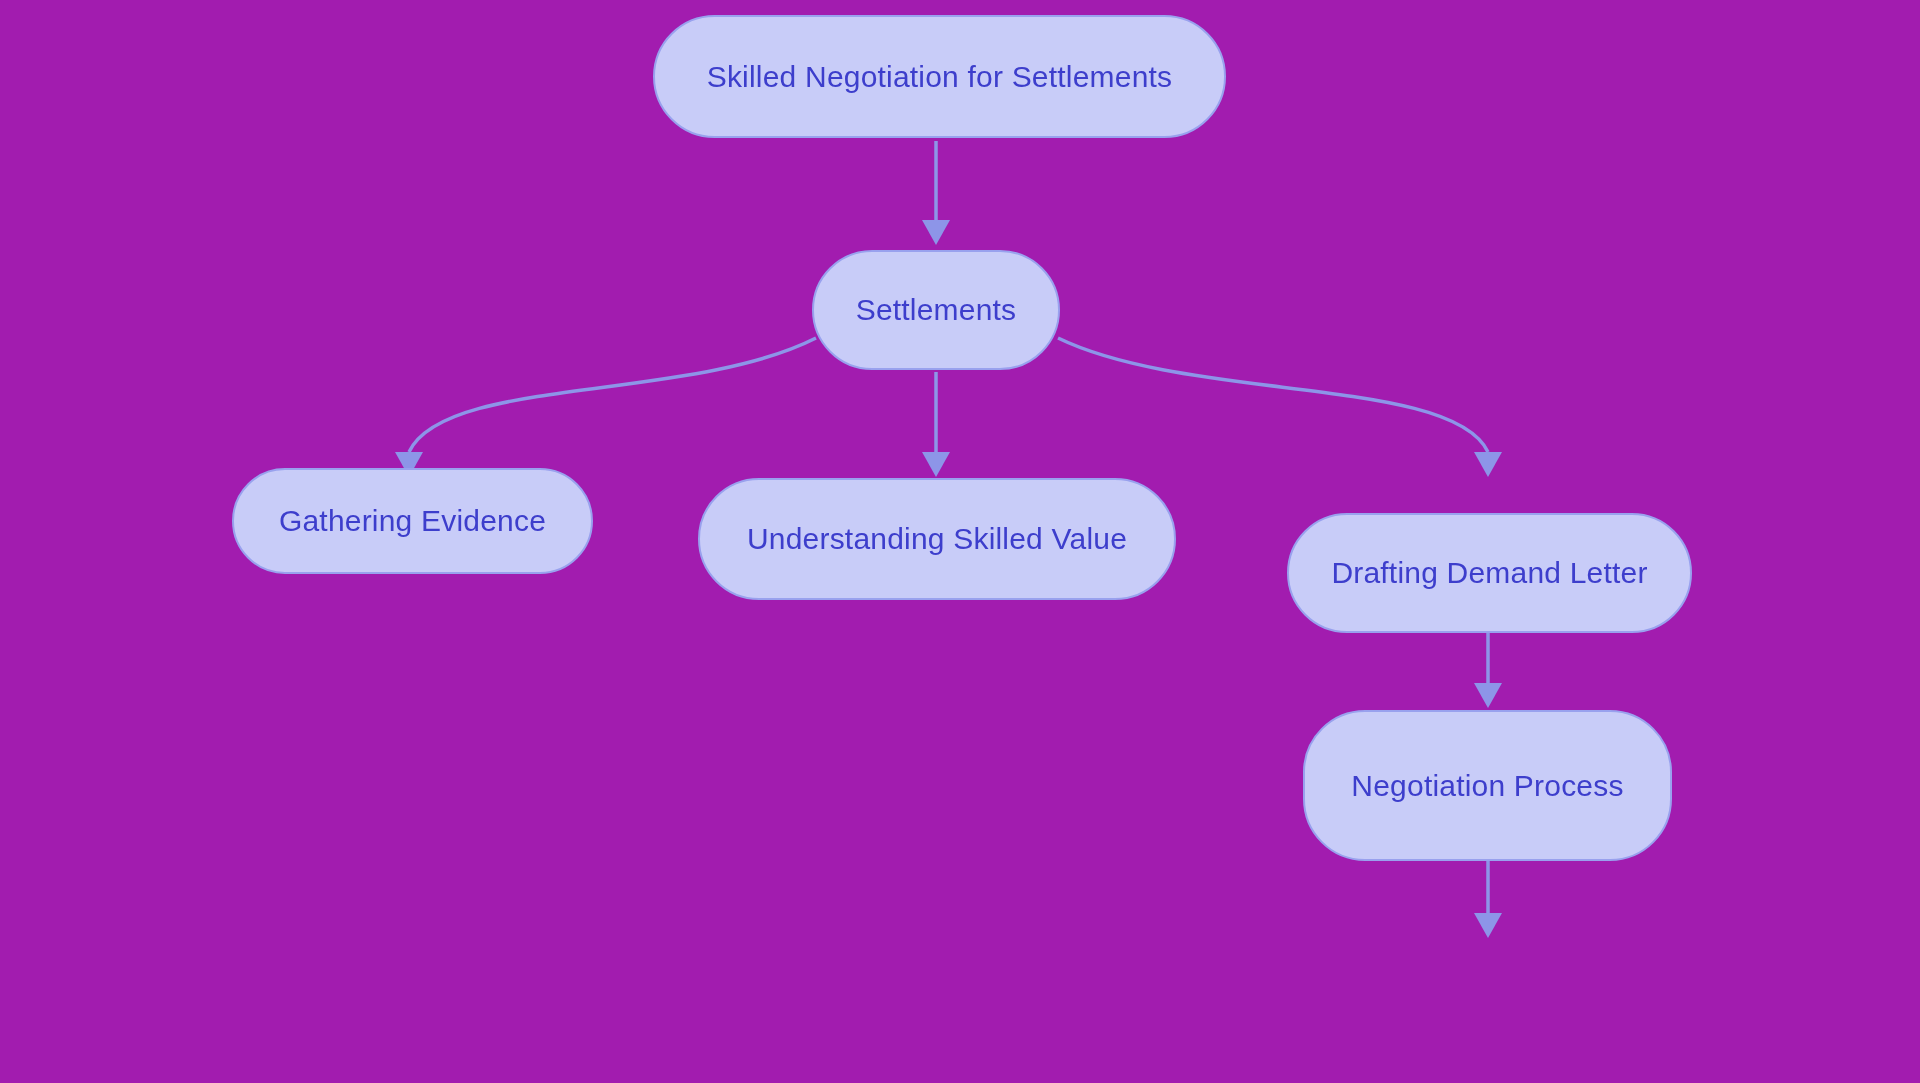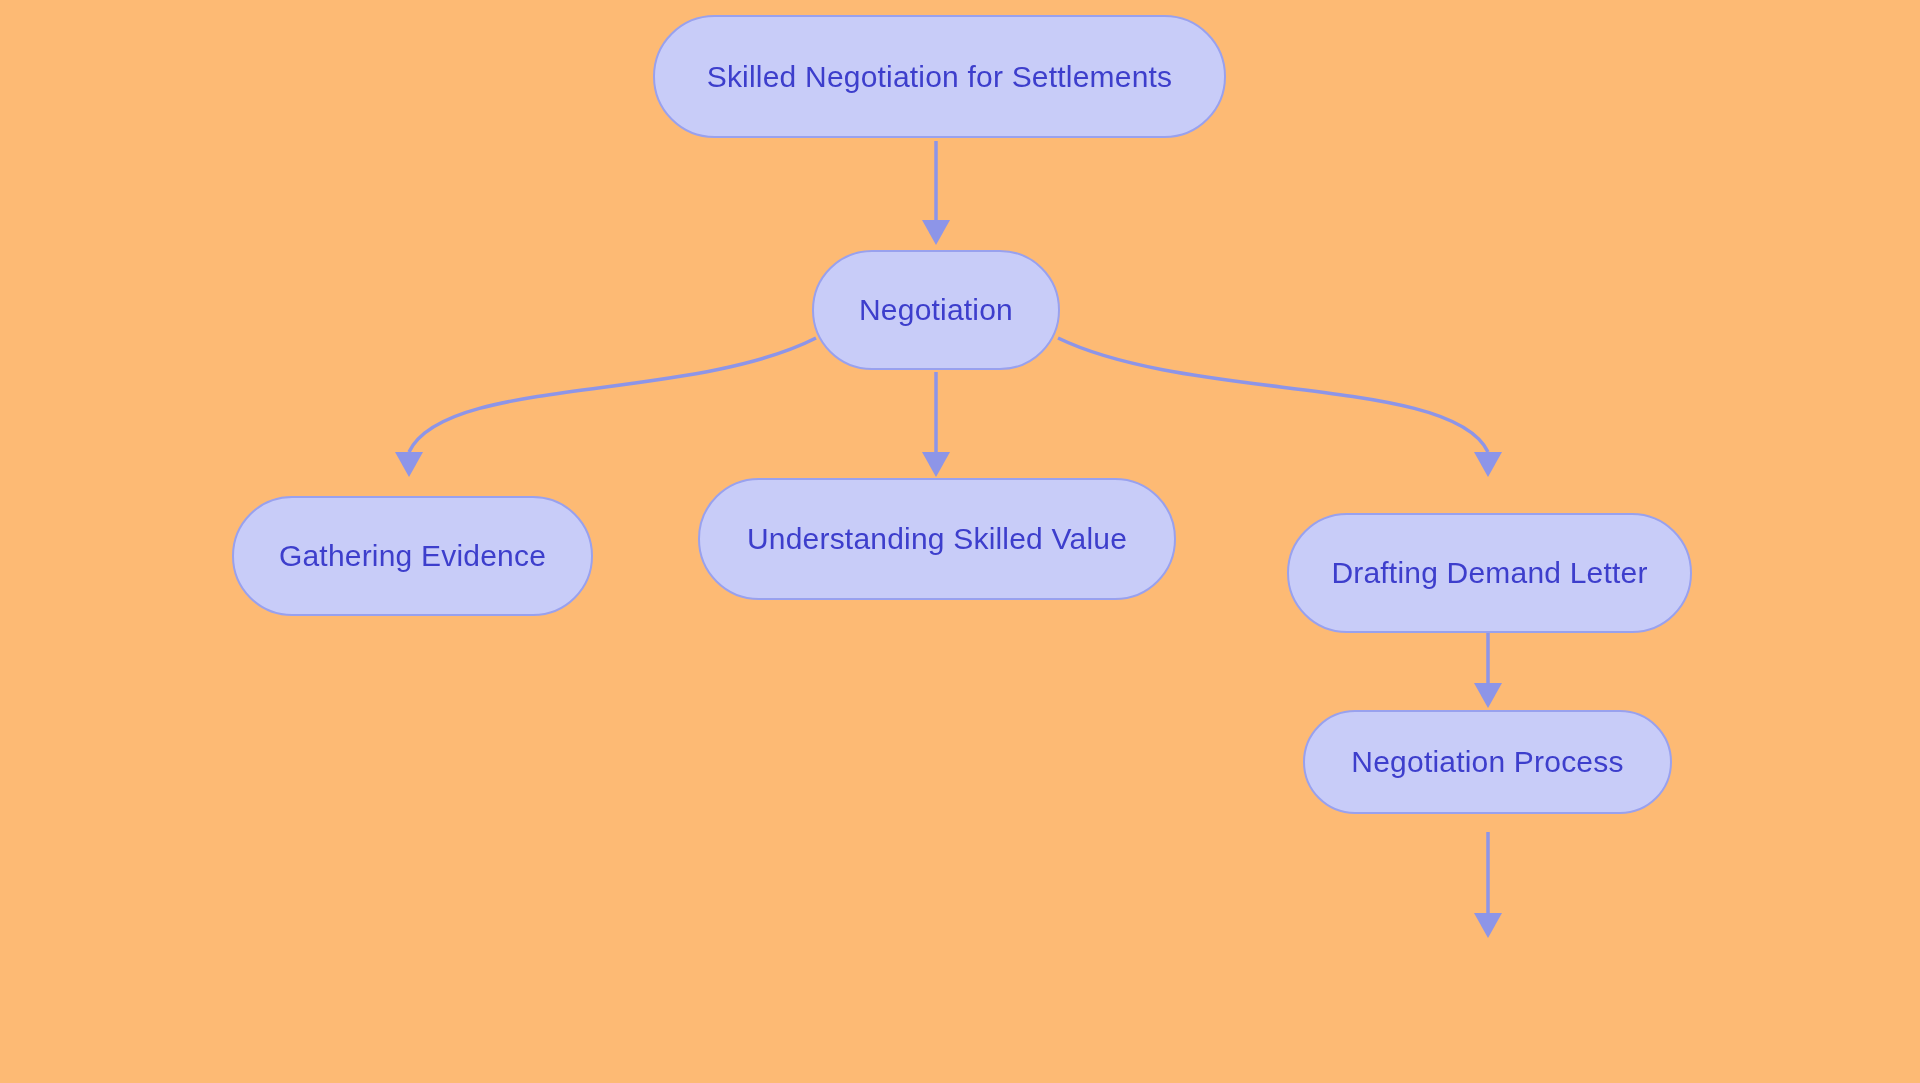--- a/index.html
+++ b/index.html
@@ -5,21 +5,21 @@
   html, body {
     margin: 0;
     padding: 0;
     background: #ffffff;
     font-family: "Liberation Sans", "DejaVu Sans", sans-serif;
   }
   #canvas {
     position: relative;
     width: 1920px;
     height: 1083px;
-    background: #fdba74;
+    background: #a21caf;
     overflow: hidden;
   }
   #edge-layer {
     position: absolute;
     left: 0;
     top: 0;
     width: 1920px;
     height: 1083px;
     pointer-events: none;
   }
@@ -67,27 +67,27 @@
       <polygon points="1488,477 1474,452 1502,452" class="edge-arrowhead"></polygon>
       <path d="M1488 600 L1488 683" class="edge-line"></path>
       <polygon points="1488,708 1474,683 1502,683" class="edge-arrowhead"></polygon>
       <path d="M1488 832 L1488 913" class="edge-line"></path>
       <polygon points="1488,938 1474,913 1502,913" class="edge-arrowhead"></polygon>
     </svg>
 <div class="node" style="left: 653px; top: 15px; width: 573px; height: 123px;">
       <span class="node-label">Skilled Negotiation for Settlements</span>
     </div>
     <div class="node" style="left: 812px; top: 250px; width: 248px; height: 120px;">
-      <span class="node-label">Negotiation</span>
+      <span class="node-label">Settlements</span>
     </div>
-    <div class="node" style="left: 232px; top: 496px; width: 361px; height: 120px;">
+    <div class="node" style="left: 232px; top: 468px; width: 361px; height: 106px;">
       <span class="node-label">Gathering Evidence</span>
     </div>
     <div class="node" style="left: 698px; top: 478px; width: 478px; height: 122px;">
       <span class="node-label">Understanding Skilled Value</span>
     </div>
     <div class="node" style="left: 1287px; top: 479px; width: 405px; height: 120px; margin-top: 34px;">
       <span class="node-label">Drafting Demand Letter</span>
     </div>
-    <div class="node" style="left: 1303px; top: 710px; width: 369px; height: 104px;">
+    <div class="node" style="left: 1303px; top: 710px; width: 369px; height: 151px;">
       <span class="node-label">Negotiation Process</span>
     </div>
   </div>
 
 </body></html>

